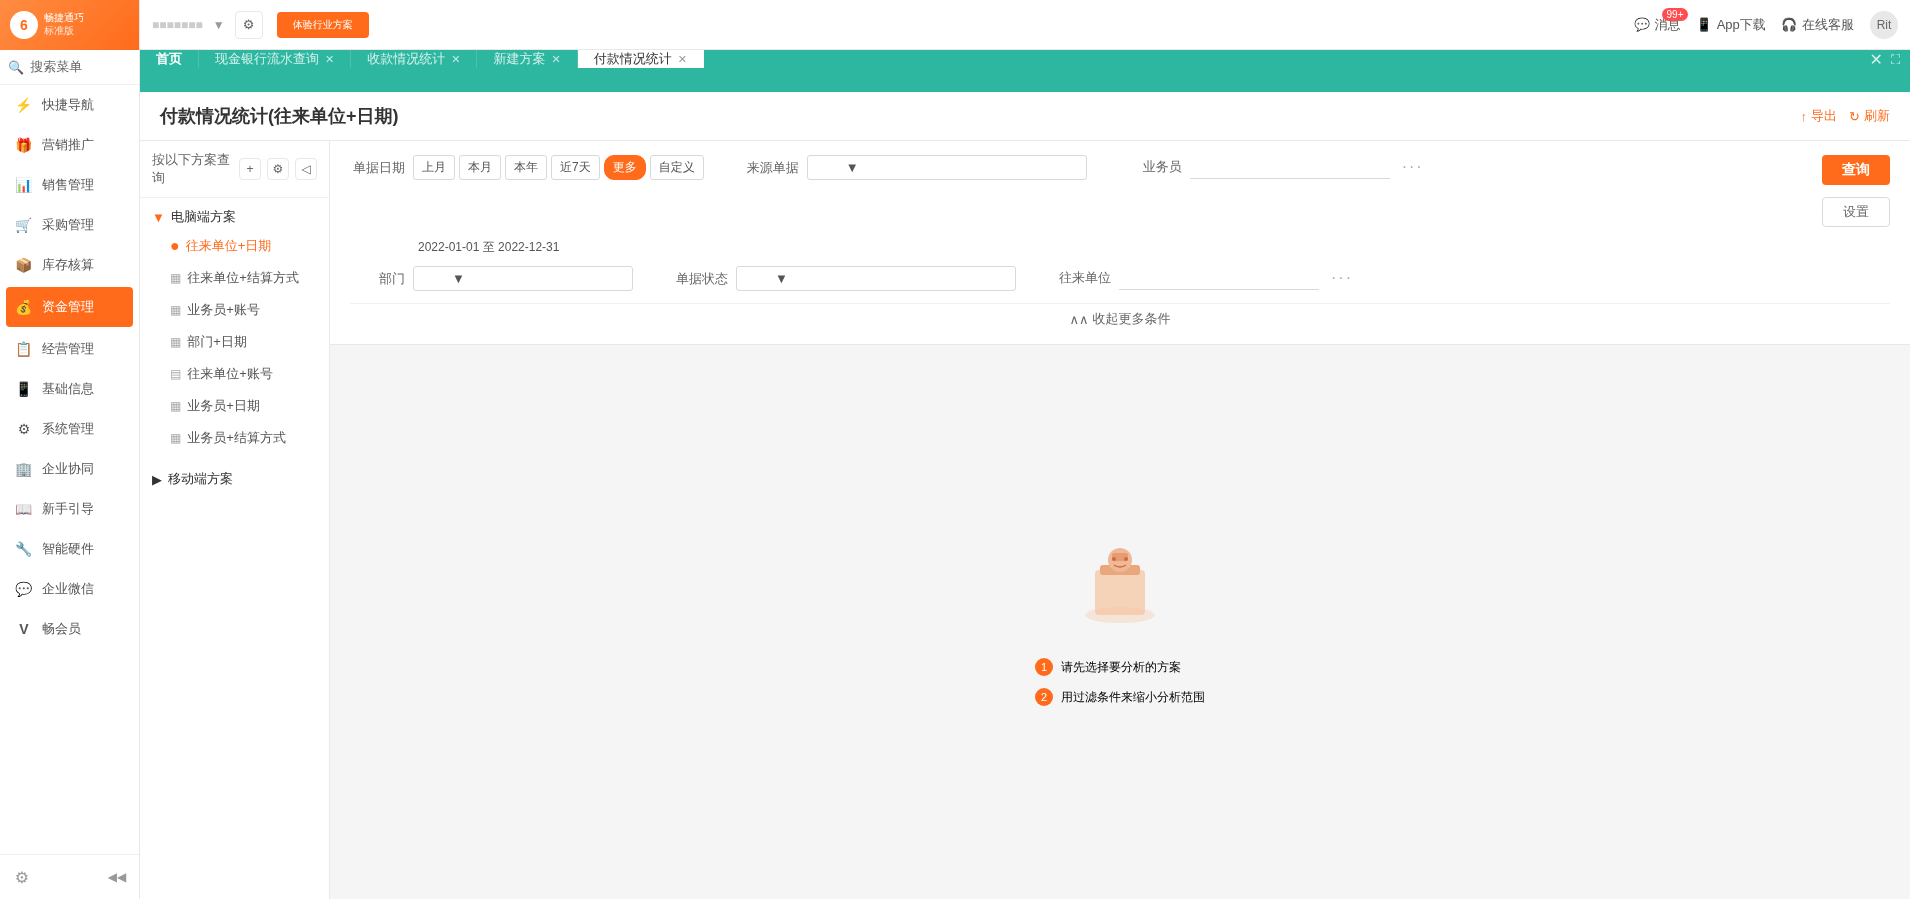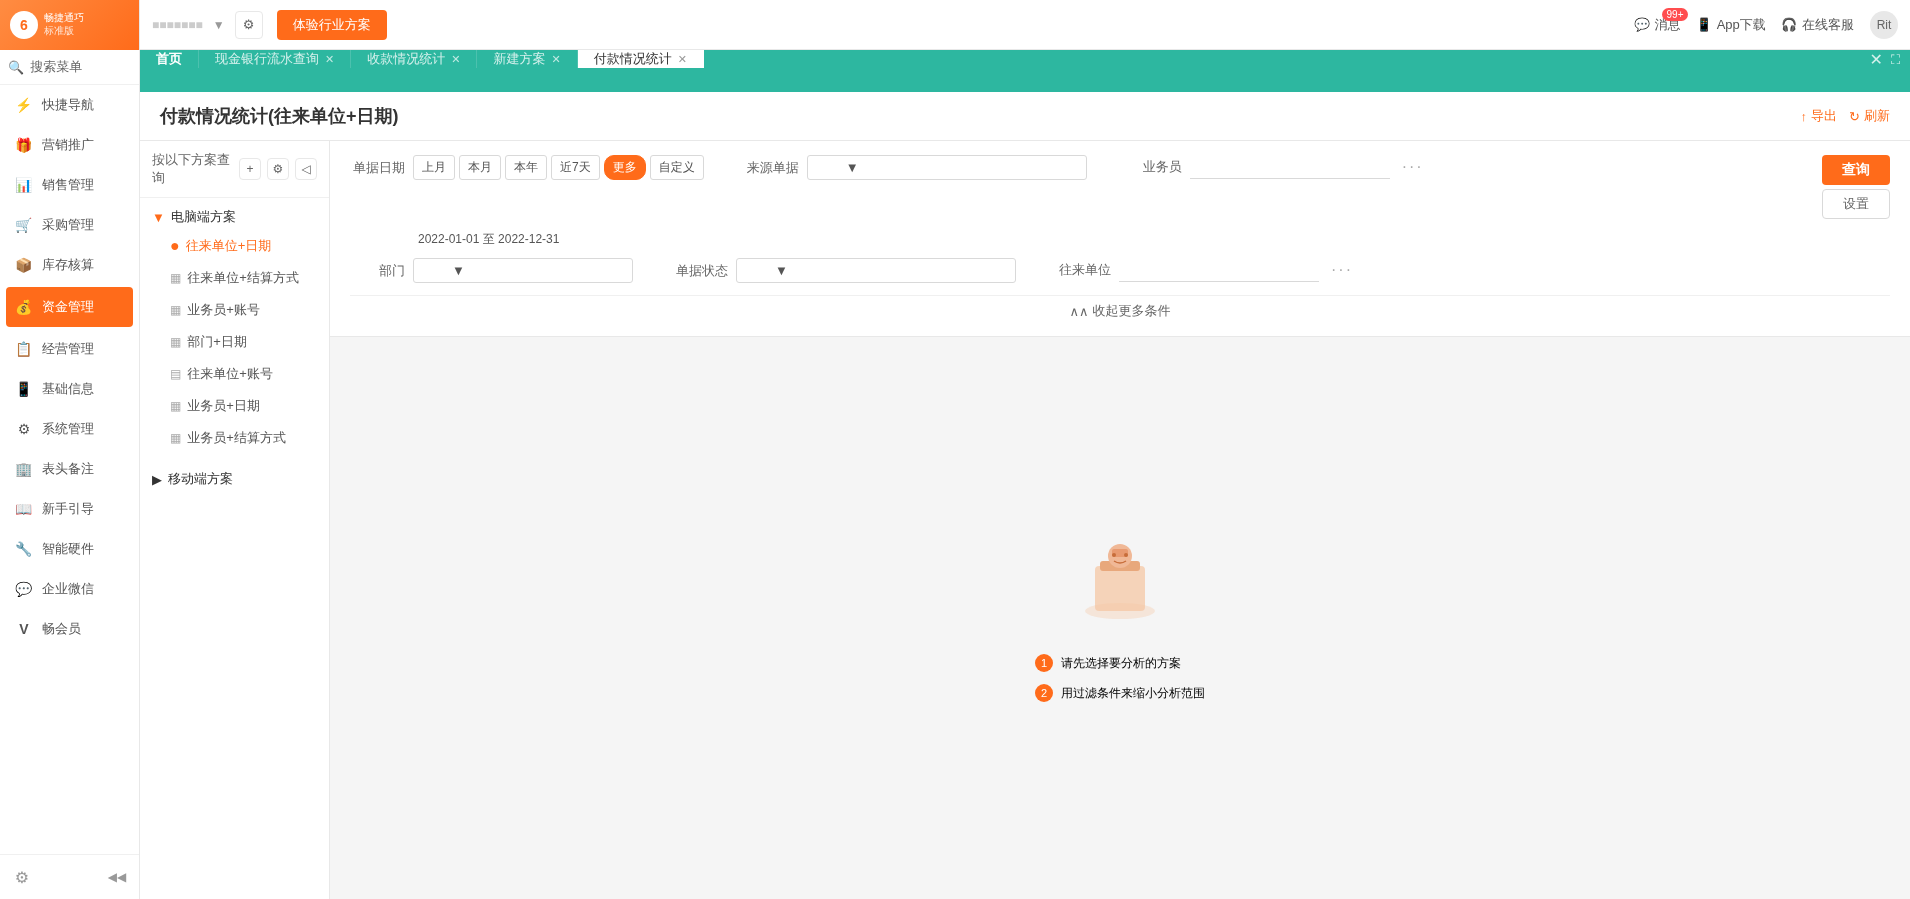--- a/index.html
+++ b/index.html
@@ -20,21 +20,21 @@
     .sidebar-footer-icon { width: 28px; height: 28px; display: flex; align-items: center; justify-content: center; cursor: pointer; color: #999; font-size: 16px; }
 
     
     .main { flex: 1; display: flex; flex-direction: column; overflow: hidden; }
 
     
     .topbar { height: 50px; background: #fff; border-bottom: 1px solid #e8e8e8; display: flex; align-items: center; padding: 0 12px; gap: 10px; }
     .topbar-brand { display: flex; align-items: center; gap: 6px; color: #999; font-size: 13px; }
     .topbar-select-btn { border: none; background: none; color: #999; cursor: pointer; font-size: 12px; }
     .topbar-gear { width: 28px; height: 28px; border: 1px solid #e8e8e8; border-radius: 4px; display: flex; align-items: center; justify-content: center; cursor: pointer; color: #666; }
-    .topbar-trial-btn { background: #ff6b1a; color: #fff; border: none; border-radius: 4px; padding: 6px 16px; cursor: pointer; font-size: 13px; margin-left: 4px; }
+    .topbar-trial-btn { background: #ff6b1a; color: #fff; border: none; border-radius: 4px; padding: 6px 16px; cursor: pointer; font-size: 10px; margin-left: 4px; }
     .topbar-right { margin-left: auto; display: flex; align-items: center; gap: 16px; }
     .topbar-right-item { display: flex; align-items: center; gap: 4px; color: #555; cursor: pointer; font-size: 13px; position: relative; }
     .badge { background: #ff4d4f; color: #fff; border-radius: 10px; padding: 1px 5px; font-size: 10px; position: absolute; top: -8px; right: -8px; }
     .topbar-avatar { width: 28px; height: 28px; background: #ddd; border-radius: 50%; }
 
     
     .tabbar { height: 42px; background: #2db7a0; display: flex; align-items: flex-start; }
     .tab-item { display: flex; align-items: center; padding: 0 16px; cursor: pointer; color: rgba(255,255,255,0.8); font-size: 13px; gap: 6px; border-right: 1px solid rgba(255,255,255,0.15); }
     .tab-item.home { color: #fff; font-weight: bold; }
     .tab-item.active { background: #fff; color: #333; }
@@ -79,21 +79,21 @@
     .filter-date-group { display: flex; align-items: center; gap: 4px; }
     .date-btn { padding: 3px 8px; border: 1px solid #d9d9d9; border-radius: 3px; cursor: pointer; font-size: 12px; color: #555; background: #fff; }
     .date-btn.more { background: #ff6b1a; color: #fff; border-color: #ff6b1a; border-radius: 10px; }
     .date-range-input { display: flex; align-items: center; gap: 4px; color: #555; font-size: 12px; }
     .filter-select { display: flex; align-items: center; border: 1px solid #d9d9d9; border-radius: 3px; padding: 4px 8px; cursor: pointer; gap: 30px; font-size: 13px; color: #555; min-width: 200px; background: #fff; }
     .filter-select-wide { min-width: 280px; }
     .filter-input { border: none; border-bottom: 1px solid #d9d9d9; padding: 4px 0; font-size: 13px; color: #555; width: 240px; outline: none; }
     .filter-dots { color: #aaa; cursor: pointer; font-size: 16px; margin-left: 4px; letter-spacing: 2px; }
     .query-btn { background: #ff6b1a; color: #fff; border: none; border-radius: 4px; padding: 6px 20px; cursor: pointer; font-size: 14px; font-weight: bold; }
     .setting-btn { background: #fff; color: #666; border: 1px solid #d9d9d9; border-radius: 4px; padding: 5px 16px; cursor: pointer; font-size: 13px; }
-    .filter-action-col { display: flex; flex-direction: column; gap: 4px; margin-left: auto; }
+    .filter-action-col { display: flex; flex-direction: column; gap: 12px; margin-left: auto; }
     .collapse-more { display: flex; align-items: center; justify-content: center; padding: 6px; color: #666; font-size: 13px; cursor: pointer; gap: 4px; border-top: 1px solid #f0f0f0; margin-top: 4px; }
 
     
     .empty-state { flex: 1; display: flex; flex-direction: column; align-items: center; justify-content: center; padding: 40px; }
     .empty-icon { width: 100px; height: 100px; margin-bottom: 20px; }
     .empty-tip { color: #000000; font-size: 12px; line-height: 2; }
     .empty-tip-item { display: flex; align-items: center; gap: 8px; }
     .tip-num { width: 18px; height: 18px; border-radius: 50%; background: #ff6b1a; color: #fff; font-size: 11px; display: flex; align-items: center; justify-content: center; flex-shrink: 0; }
 
     
@@ -150,21 +150,21 @@
     <div class="sidebar-nav-item">
       <span class="nav-icon">📱</span>
       <span>基础信息</span>
     </div>
     <div class="sidebar-nav-item">
       <span class="nav-icon">⚙</span>
       <span>系统管理</span>
     </div>
     <div class="sidebar-nav-item">
       <span class="nav-icon">🏢</span>
-      <span>表头备注</span>
+      <span>企业协同</span>
     </div>
     <div class="sidebar-nav-item">
       <span class="nav-icon">📖</span>
       <span>新手引导</span>
     </div>
     <div class="sidebar-nav-item">
       <span class="nav-icon">🔧</span>
       <span>智能硬件</span>
     </div>
     <div class="sidebar-nav-item">

